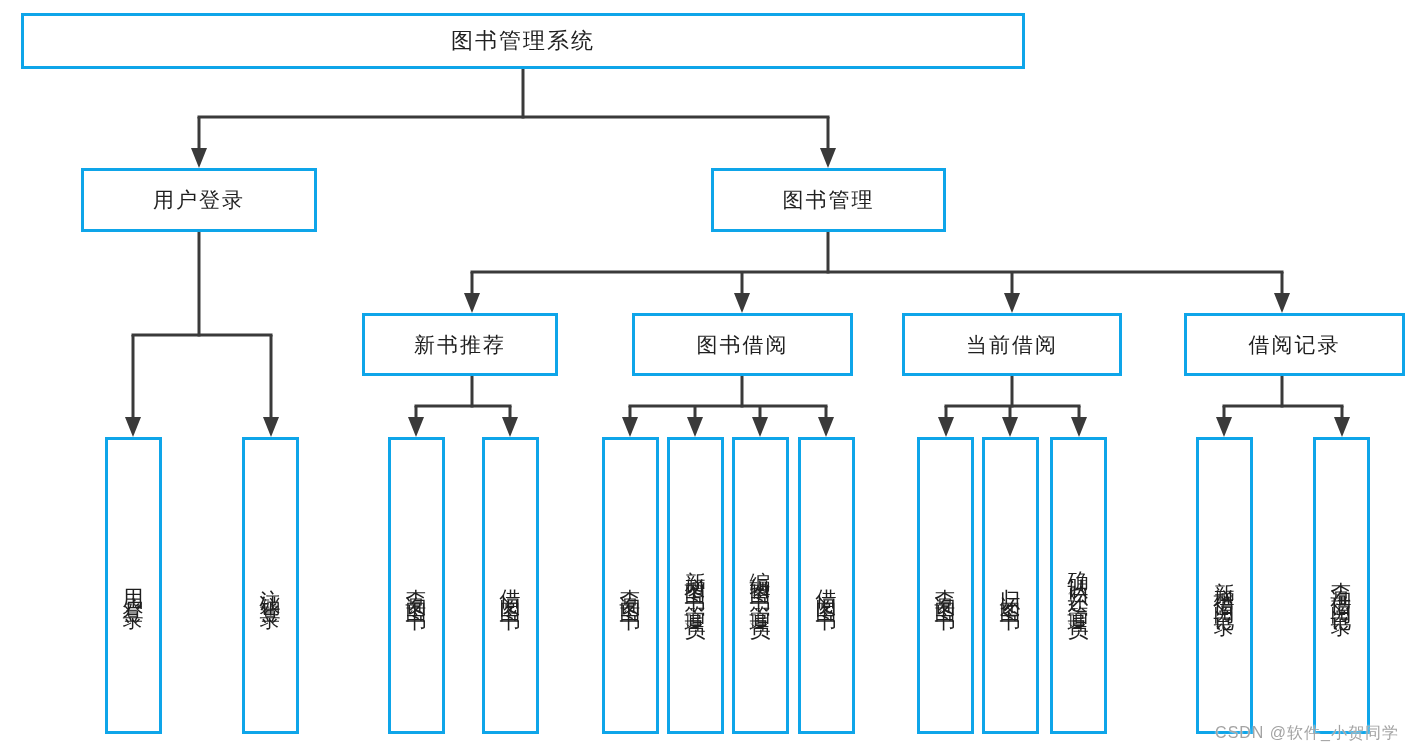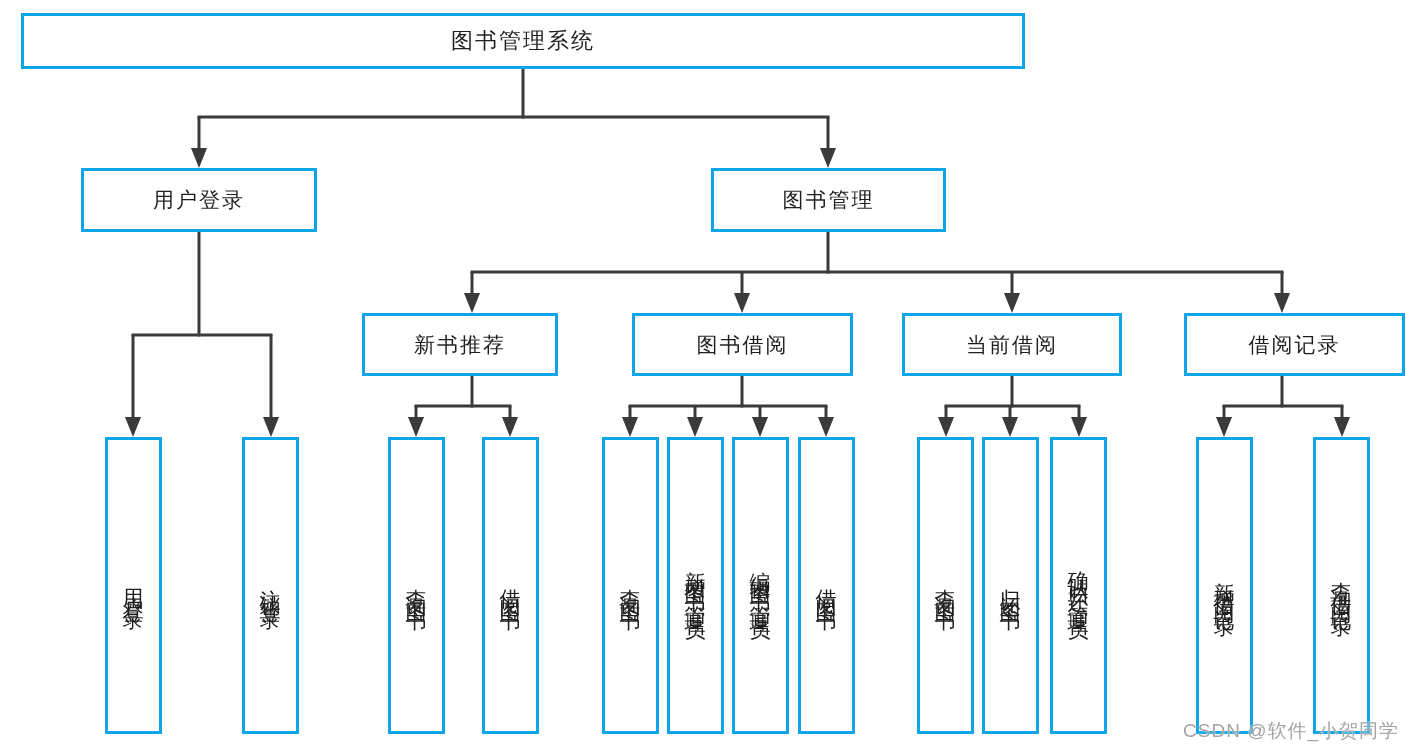--- a/index.html
+++ b/index.html
@@ -52,21 +52,21 @@
     writing-mode: vertical-rl;
     text-orientation: mixed;
     font-size: 21px;
     letter-spacing: 7px;
     line-height: 1.0;
   }
   #watermark {
     position: absolute;
     right: 6px;
     bottom: 3px;
-    font-size: 19px;
+    font-size: 16px;
     letter-spacing: 1px;
     color: #a3a3a3;
     text-shadow: 0 0 2px #ffffff;
     white-space: nowrap;
     text-align: center;
   }
 </style>
 </head>
 <body>
 

